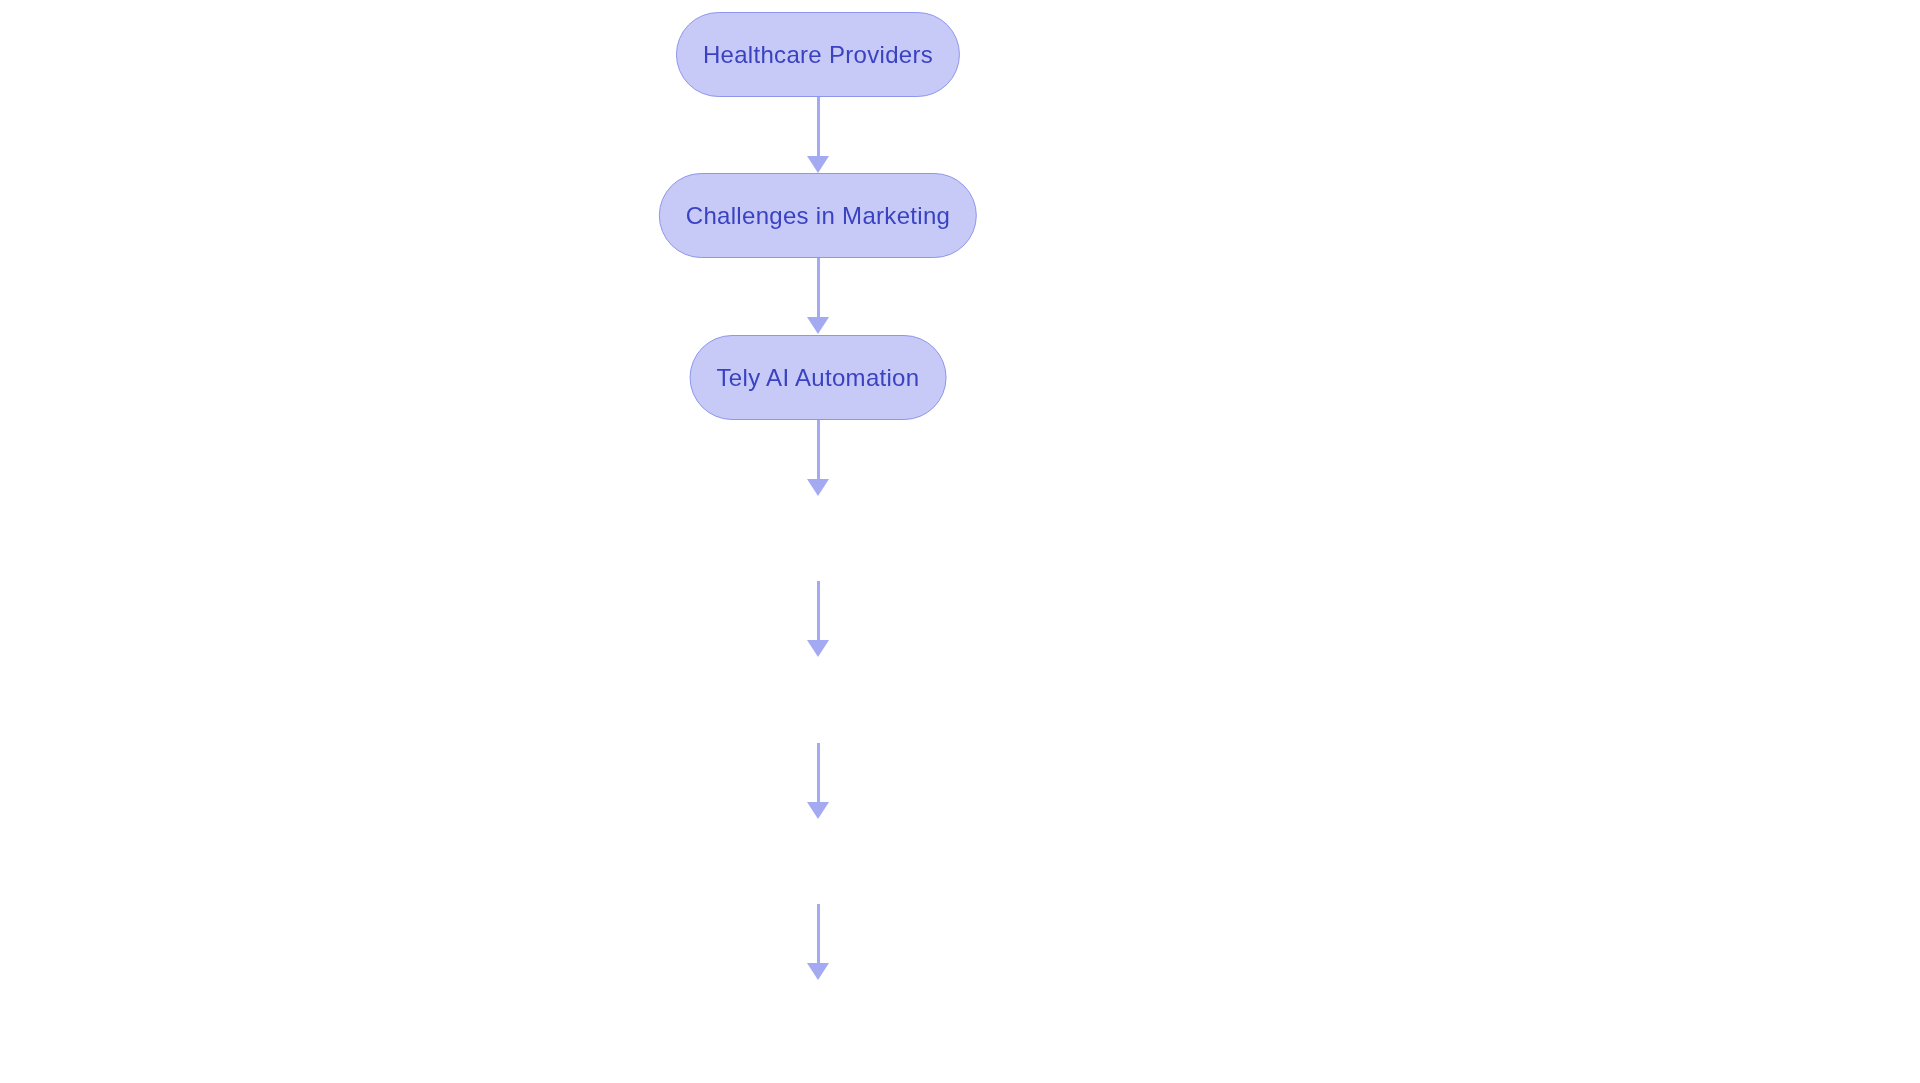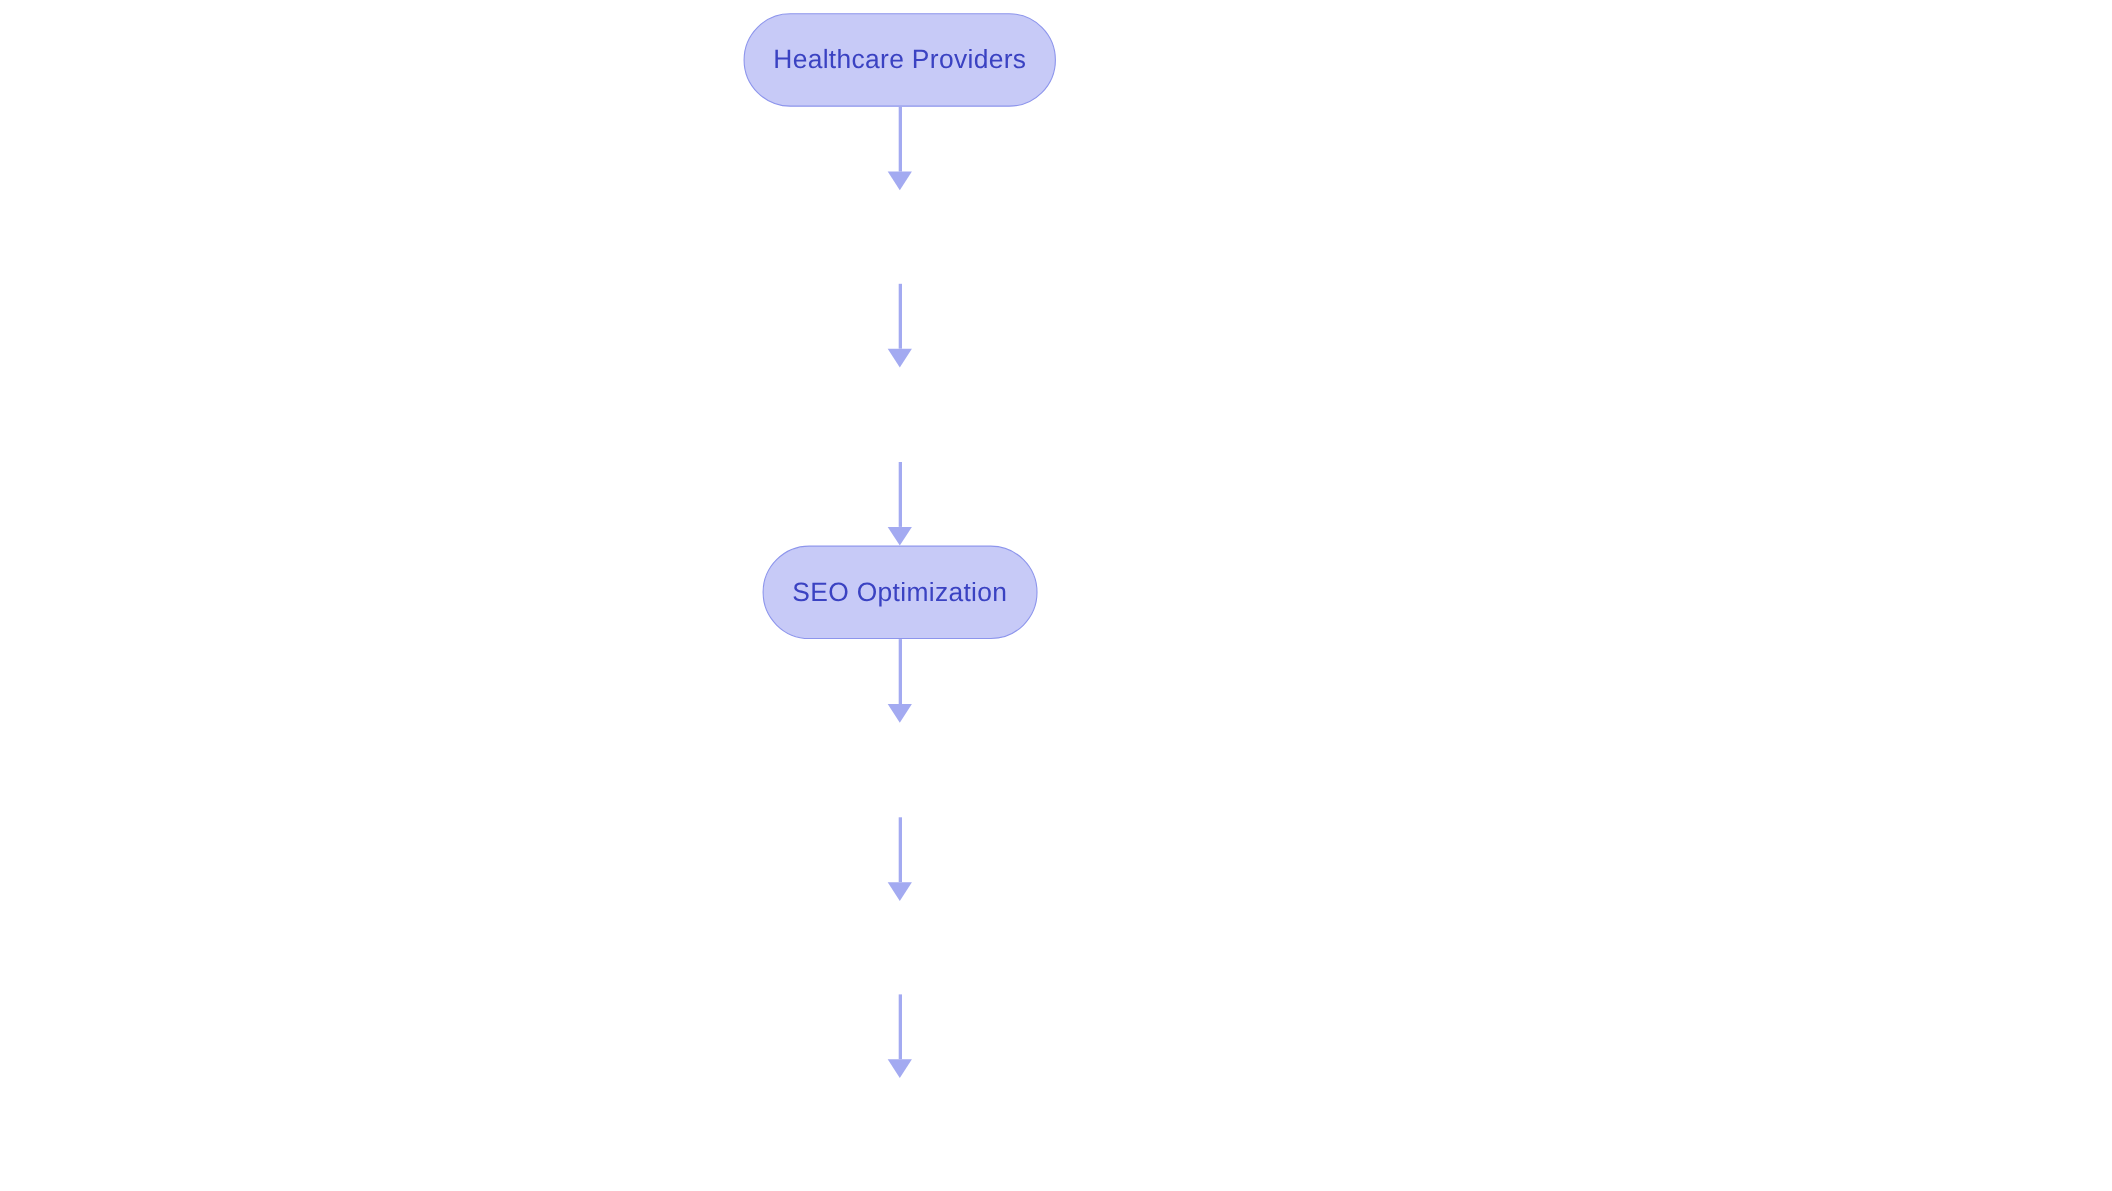--- a/index.html
+++ b/index.html
@@ -66,33 +66,34 @@
 
 <div class="canvas">
 
   <div class="flow-node" style="top:12px">Healthcare Providers</div>
 
   <div class="flow-arrow" style="top:97px">
     <span class="shaft"></span>
     <span class="head"></span>
   </div>
 
+  <div class="flow-node" style="top:173px">Challenges in Marketing</div>
 
   <div class="flow-arrow" style="top:258px">
     <span class="shaft"></span>
     <span class="head"></span>
   </div>
 
+  <div class="flow-node" style="top:335px">Tely AI Automation</div>
 
   <div class="flow-arrow" style="top:420px">
     <span class="shaft"></span>
     <span class="head"></span>
   </div>
 
-  <div class="flow-node" style="top:496px">SEO Optimization</div>
 
   <div class="flow-arrow" style="top:581px">
     <span class="shaft"></span>
     <span class="head"></span>
   </div>
 
 
   <div class="flow-arrow" style="top:743px">
     <span class="shaft"></span>
     <span class="head"></span>

